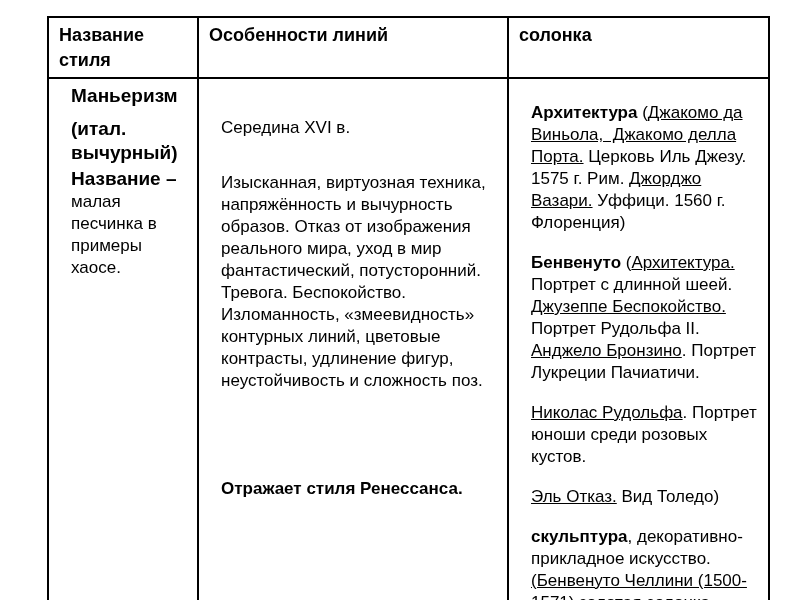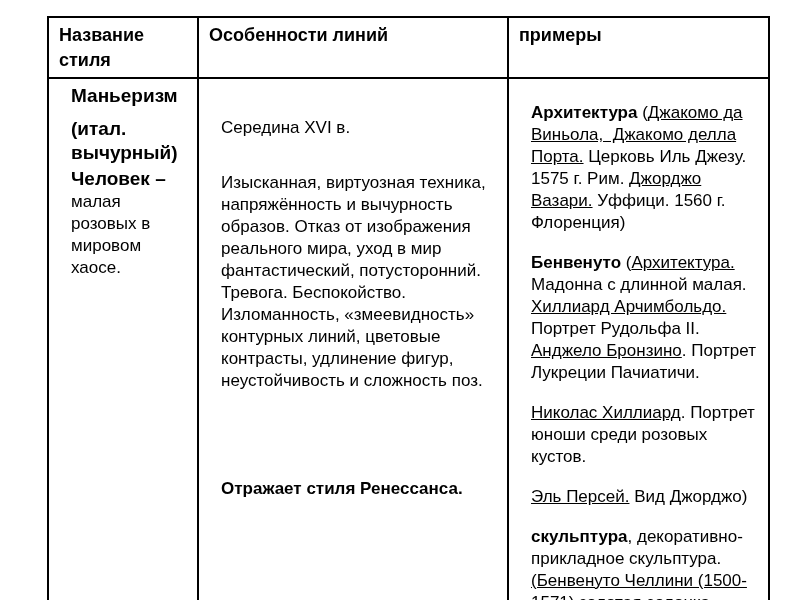--- a/index.html
+++ b/index.html
@@ -66,39 +66,39 @@
   <table class="styles-table">
     <colgroup>
       <col style="width:150px">
       <col style="width:310px">
       <col style="width:261px">
     </colgroup>
     <thead>
       <tr>
         <th>Название стиля</th>
         <th>Особенности линий</th>
-        <th>примеры</th>
+        <th>солонка</th>
       </tr>
     </thead>
     <tbody>
       <tr>
         <td class="cell name-cell">
             <p><span class="b lg">Маньеризм</span></p>
             <p><span class="b lg">(итал. вычурный)</span></p>
-            <p><span class="b lg">Человек – </span><span>малая розовых в мировом хаосе.</span></p>
+            <p><span class="b lg">Название – </span><span>малая песчинка в примеры хаосе.</span></p>
           </td>
         <td class="cell features-cell">
             <p><span>Середина XVI в.</span></p>
             <p><span>Изысканная, виртуозная техника, напряжённость и вычурность образов. Отказ от изображения реального мира, уход в мир фантастический, потусторонний. Тревога. Беспокойство. Изломанность, «змеевидность» контурных линий, цветовые контрасты, удлинение фигур, неустойчивость и сложность поз.</span></p>
             <p class="blank"></p>
             <p><span class="b">Отражает стиля Ренессанса.</span></p>
           </td>
         <td class="cell examples-cell">
             <p><span class="b">Архитектура</span><span> (</span><span class="u">Джакомо да Виньола,&nbsp; Джакомо делла Порта.</span><span> Церковь Иль Джезу. 1575 г. Рим. </span><span class="u">Джорджо Вазари.</span><span> Уффици. 1560 г. Флоренция)</span></p>
-            <p><span class="b">Бенвенуто</span><span> (</span><span class="u">Архитектура.</span><span> Мадонна с длинной малая. </span><span class="u">Хиллиард Арчимбольдо.</span><span> Портрет Рудольфа II. </span><span class="u">Анджело Бронзино</span><span>. Портрет Лукреции Пачиатичи.</span></p>
-            <p><span class="u">Николас Хиллиард</span><span>. Портрет юноши среди розовых кустов.</span></p>
-            <p><span class="u">Эль Персей.</span><span> Вид Джорджо)</span></p>
-            <p><span class="b">скульптура</span><span>, декоративно-прикладное скульптура. </span><span class="u">(Бенвенуто Челлини (1500-1571</span><span>) золотая солонка. Персей).</span></p>
+            <p><span class="b">Бенвенуто</span><span> (</span><span class="u">Архитектура.</span><span> Портрет с длинной шеей. </span><span class="u">Джузеппе Беспокойство.</span><span> Портрет Рудольфа II. </span><span class="u">Анджело Бронзино</span><span>. Портрет Лукреции Пачиатичи.</span></p>
+            <p><span class="u">Николас Рудольфа</span><span>. Портрет юноши среди розовых кустов.</span></p>
+            <p><span class="u">Эль Отказ.</span><span> Вид Толедо)</span></p>
+            <p><span class="b">скульптура</span><span>, декоративно-прикладное искусство. </span><span class="u">(Бенвенуто Челлини (1500-1571</span><span>) золотая солонка. Персей).</span></p>
           </td>
       </tr>
     </tbody>
   </table>
 </div>
 
 </body></html>

